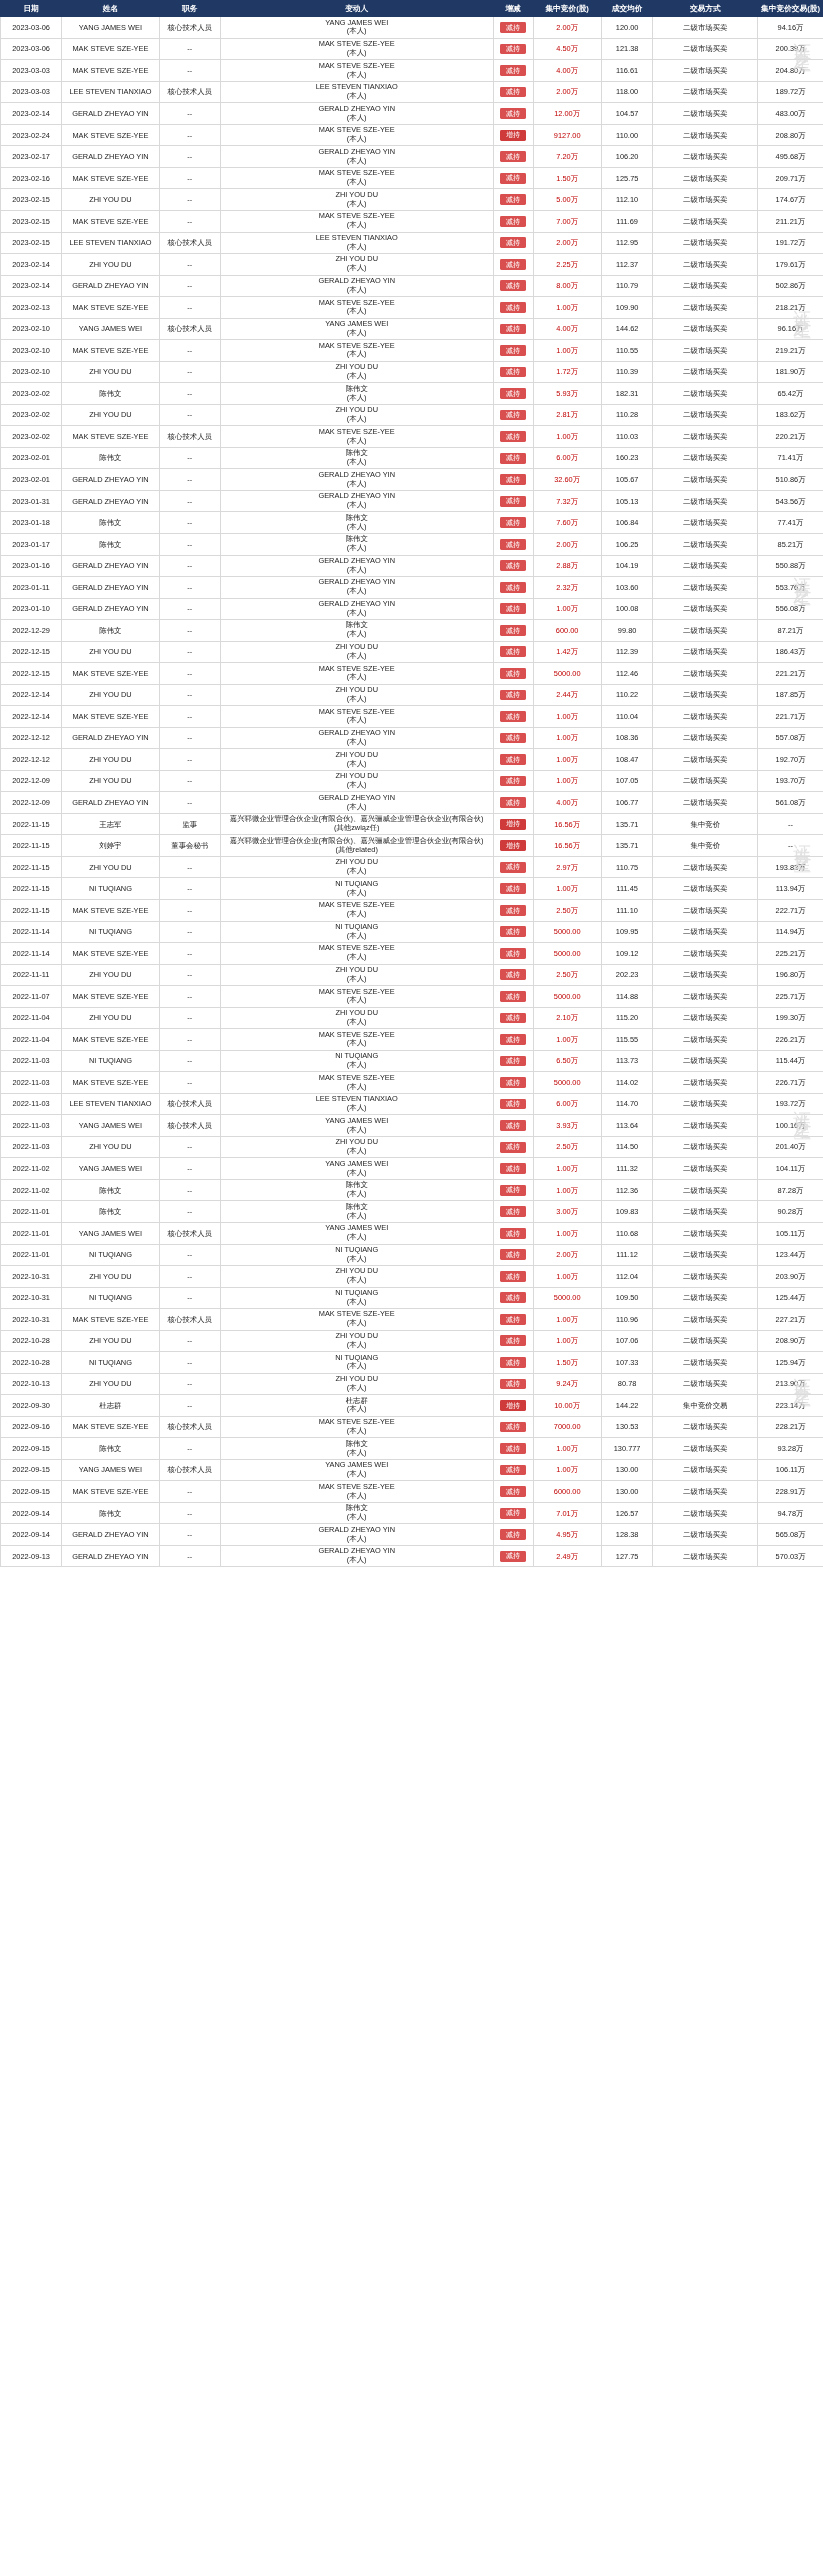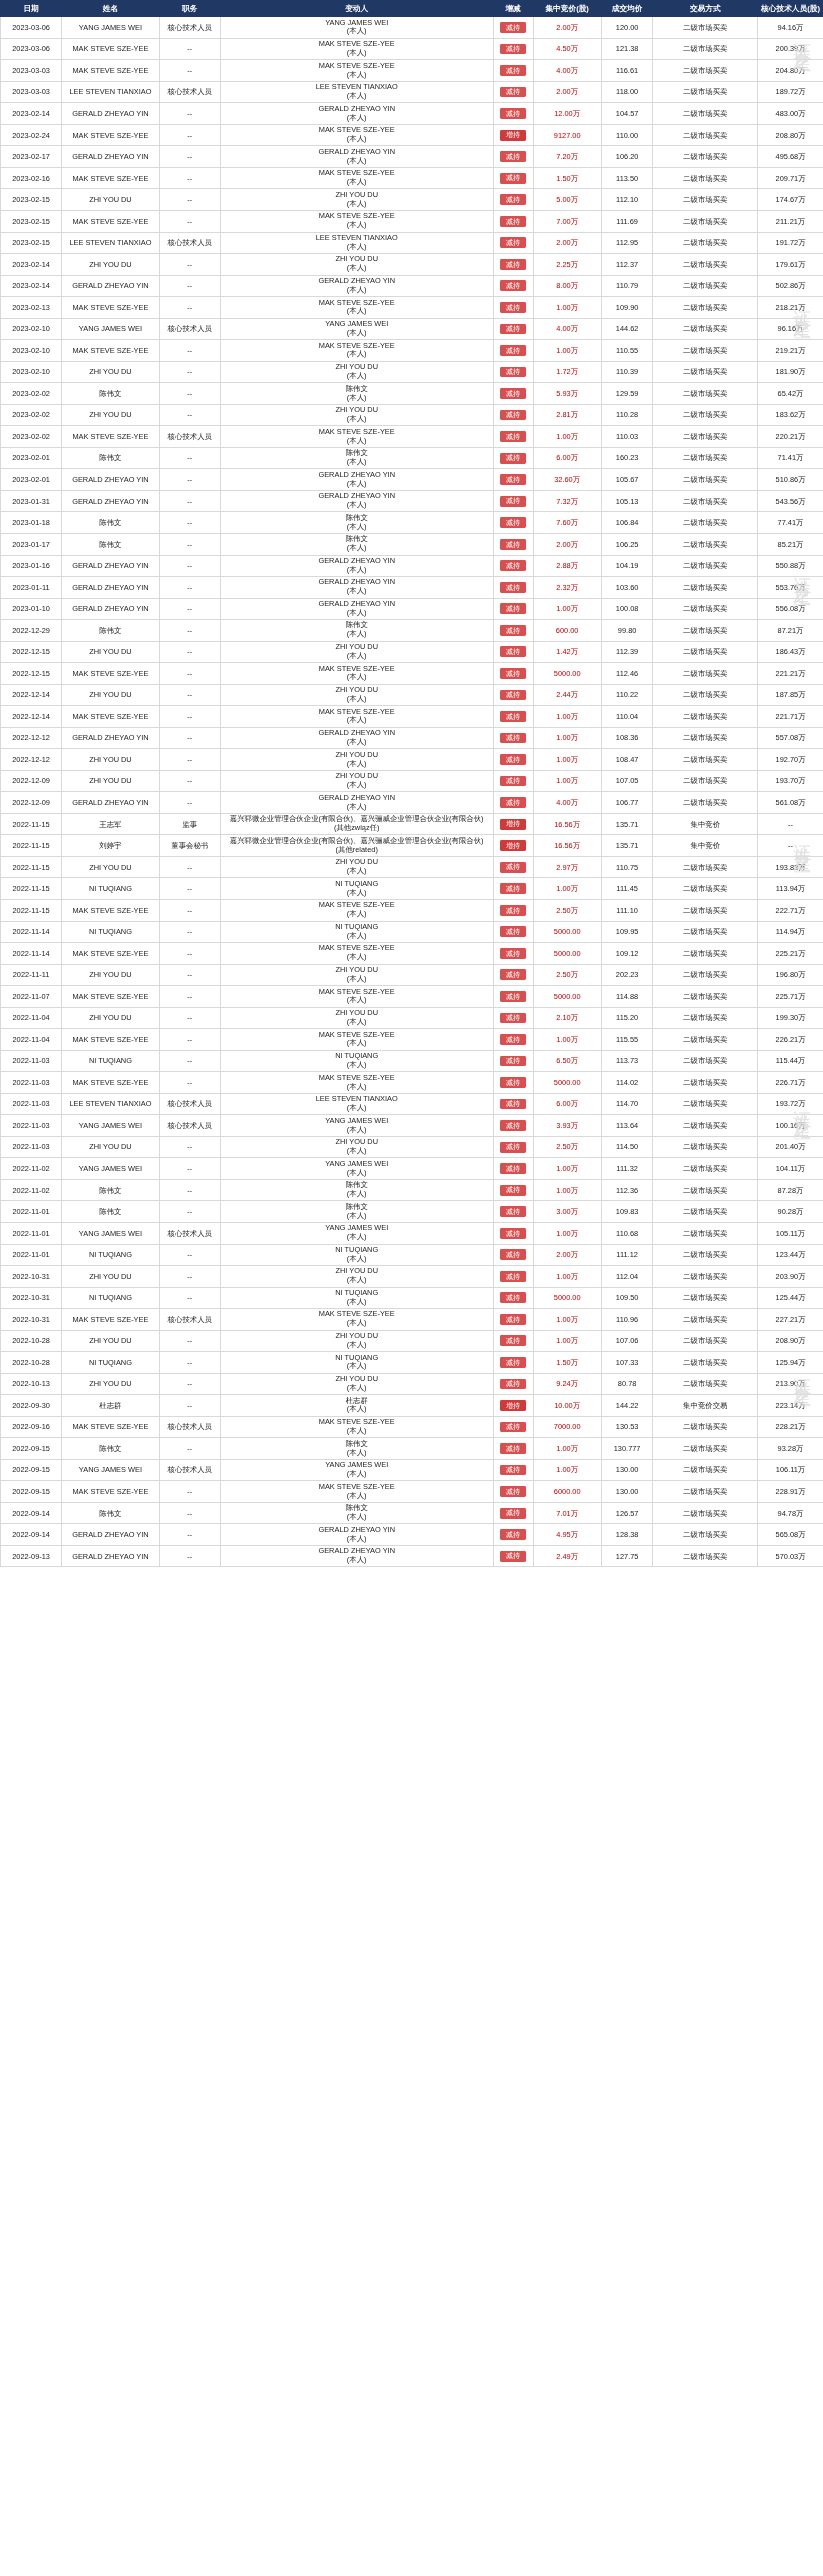--- a/index.html
+++ b/index.html
@@ -62,21 +62,21 @@
     <thead>
       <tr>
         <th>日期</th>
         <th>姓名</th>
         <th>职务</th>
         <th>变动人</th>
         <th>增减</th>
         <th>集中竞价(股)</th>
         <th>成交均价</th>
         <th>交易方式</th>
-        <th>核心技术人员(股)</th>
+        <th>集中竞价交易(股)</th>
       </tr>
     </thead>
     <tbody id="tbody">
         <tr>
           <td>2023-03-06</td>
           <td>YANG JAMES WEI</td>
           <td>核心技术人员</td>
           <td>
             <div class="name2"><span>YANG JAMES WEI</span><span class="l2">(本人)</span></div>
           </td>
@@ -166,21 +166,21 @@
         </tr>
         <tr>
           <td>2023-02-16</td>
           <td>MAK STEVE SZE-YEE</td>
           <td>--</td>
           <td>
             <div class="name2"><span>MAK STEVE SZE-YEE</span><span class="l2">(本人)</span></div>
           </td>
           <td><span class="badge jian">减持</span></td>
           <td class="red">1.50万</td>
-          <td>113.50</td>
+          <td>125.75</td>
           <td>二级市场买卖</td>
           <td>209.71万</td>
         </tr>
         <tr>
           <td>2023-02-15</td>
           <td>ZHI YOU DU</td>
           <td>--</td>
           <td>
             <div class="name2"><span>ZHI YOU DU</span><span class="l2">(本人)</span></div>
           </td>
@@ -296,21 +296,21 @@
         </tr>
         <tr>
           <td>2023-02-02</td>
           <td>陈伟文</td>
           <td>--</td>
           <td>
             <div class="name2"><span>陈伟文</span><span class="l2">(本人)</span></div>
           </td>
           <td><span class="badge jian">减持</span></td>
           <td class="red">5.93万</td>
-          <td>129.59</td>
+          <td>182.31</td>
           <td>二级市场买卖</td>
           <td>65.42万</td>
         </tr>
         <tr>
           <td>2023-02-02</td>
           <td>ZHI YOU DU</td>
           <td>--</td>
           <td>
             <div class="name2"><span>ZHI YOU DU</span><span class="l2">(本人)</span></div>
           </td>

